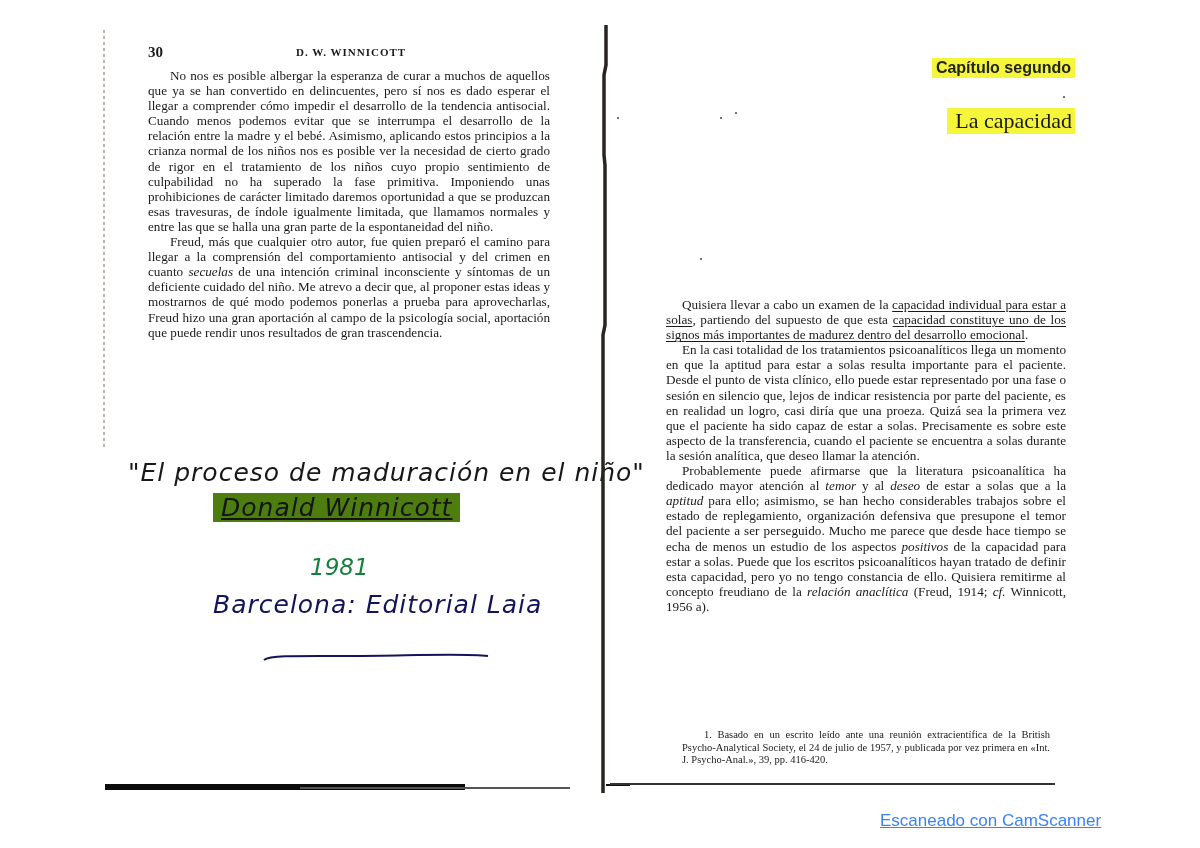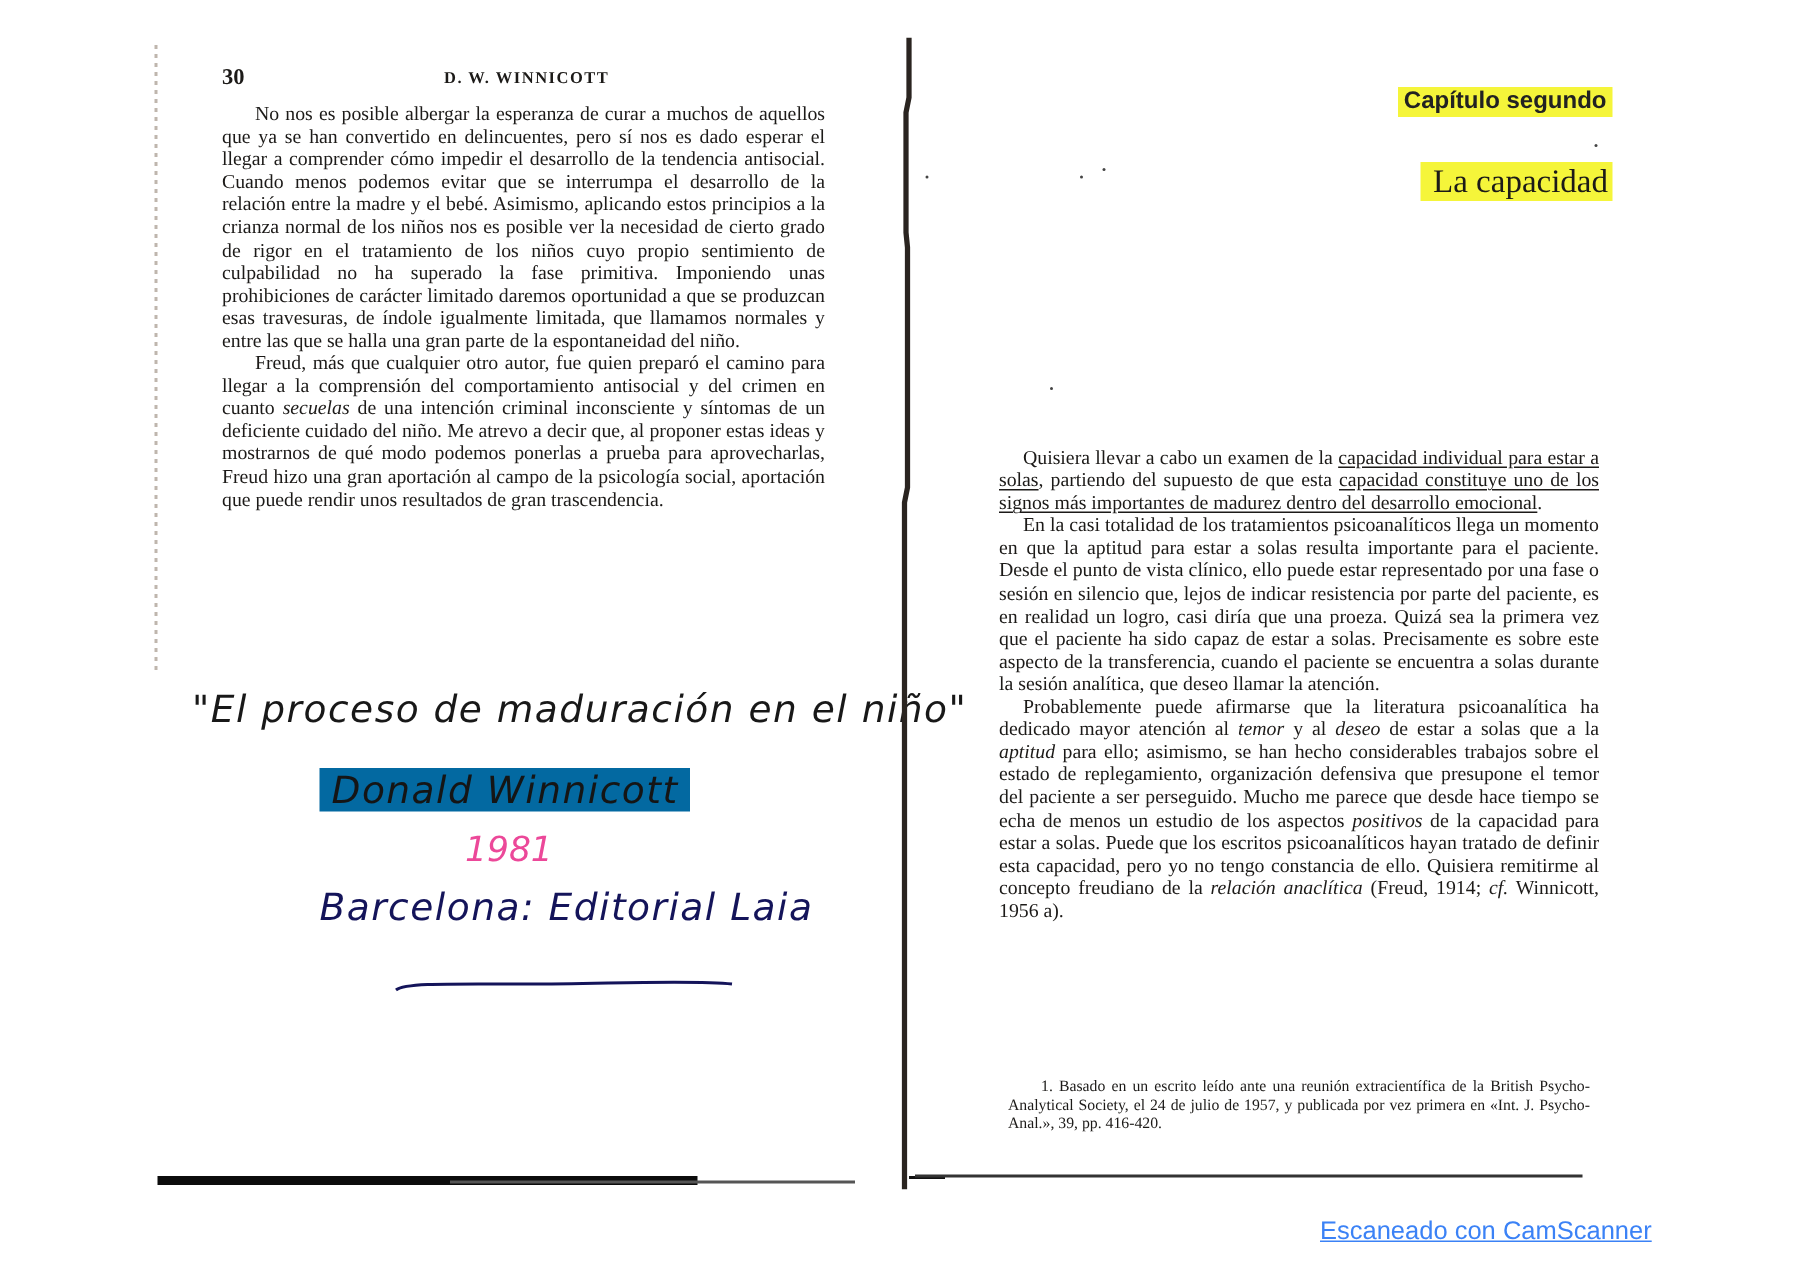--- a/index.html
+++ b/index.html
@@ -24,22 +24,22 @@
     font-size:13.2px; line-height:15.1px; text-align:justify;
   }
   .left-body p { margin:0; text-indent:22px; }
   .left-body p + p { margin-top:0; }
 
   .handwritten {
     font-family:"DejaVu Sans",sans-serif; color:#101060;
     font-style:italic; font-weight:300;
   }
   .hw-title { left:128px; top:458px; font-size:25px; color:#181818; letter-spacing:1px; }
-  .hw-author { left:213px; top:512px; font-size:25px; color:#151515; padding:0 8px; background:#0369a1; letter-spacing:1px; }
-  .hw-year { left:310px; top:554px; font-size:23px; color:#ec4899; }
+  .hw-author { left:213px; top:493px; font-size:25px; color:#151515; padding:0 8px; background:#4d7c0f; letter-spacing:1px;text-decoration:underline; }
+  .hw-year { left:310px; top:554px; font-size:23px; color:#15803d; }
   .hw-place { left:213px; top:590px; font-size:25px; color:#14145a; letter-spacing:1px; }
   .hw-underline { left:262px; top:652px; width:228px; height:10px; }
 
   .left-bottom-rule { left:105px; top:784px; width:360px; height:6px; background:#0c0c0c; }
   .left-bottom-rule2 { left:300px; top:787px; width:270px; height:2px; background:#555; }
 
   
   .spine { left:600px; top:25px; width:10px; height:768px; }
 
   
@@ -52,21 +52,21 @@
 
   .right-body {
     left:666px; top:297px; width:400px;
     font-size:13.2px; line-height:15.1px; text-align:justify;
   }
   .right-body p { margin:0; text-indent:16px; }
   .u { text-decoration:underline; text-underline-offset:2px; text-decoration-thickness:1.4px; }
   .footnote {
     left:666px; top:713px; width:400px; font-size:10.5px; line-height:12.5px; text-align:justify;
   }
-  .footnote p { margin:6px; text-indent:22px;font-family:Liberation Serif, serif; }
+  .footnote p { margin:16px; text-indent:22px;font-family:Liberation Serif, serif; }
 
   .right-bottom-rule { left:610px; top:783px; width:445px; height:2px; background:#333; }
   .right-bottom-stub { left:606px; top:784px; width:24px; height:2px; background:#111; }
 
   .watermark {
     left:880px; top:811px; font-family:"Liberation Sans","DejaVu Sans",sans-serif;
     font-size:17px; color:#3b82f6;text-decoration:underline;
   }
   .speck { width:2px; height:2px; background:#444; border-radius:50%; }
 </style>

